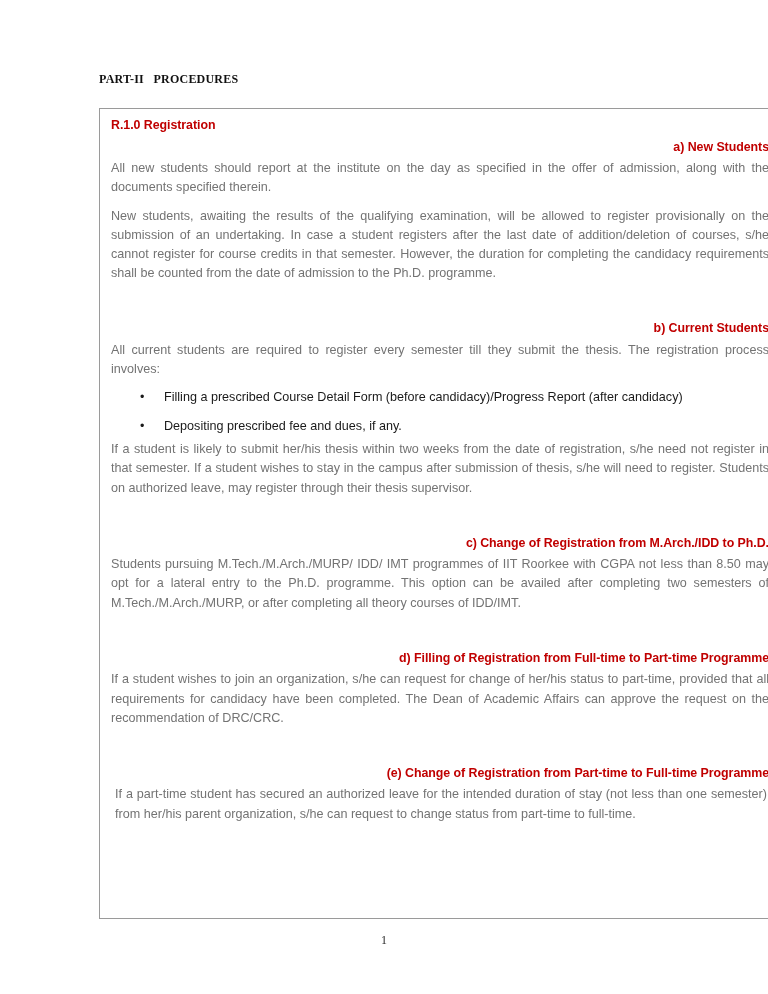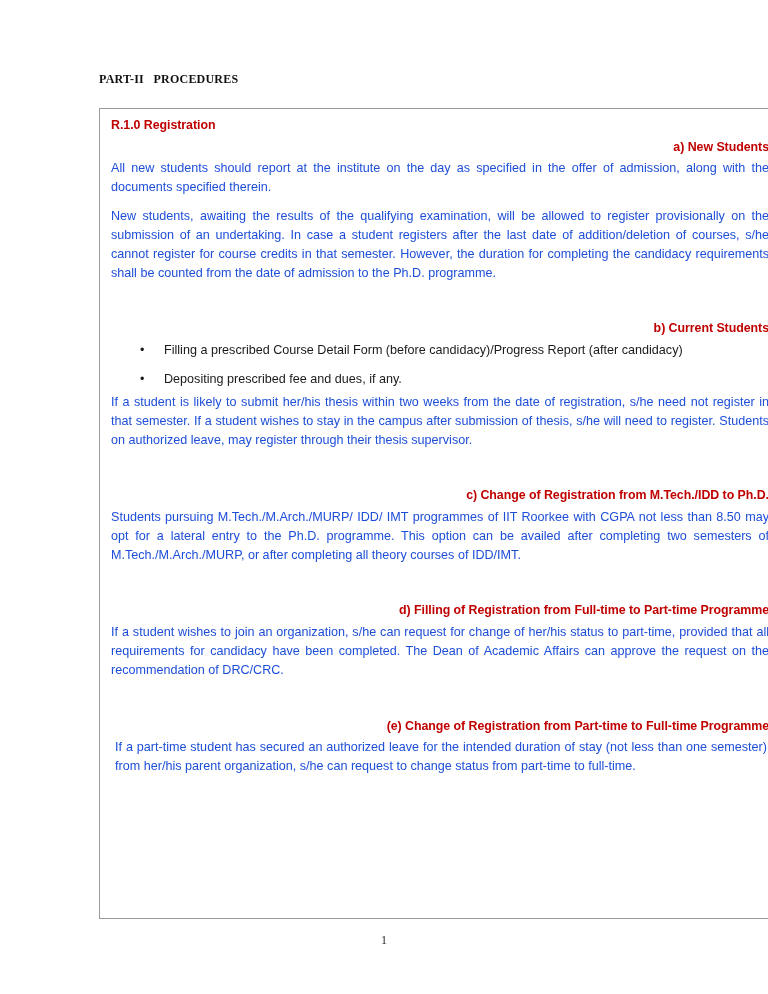--- a/index.html
+++ b/index.html
@@ -57,21 +57,21 @@
   .sec-heading.tight {
     margin-bottom: 5px;
     text-align: right;
   }
   .para {
     font-size: 12.6px;
     line-height: 1.52;
     text-align: justify;
     text-justify: inter-word;
     margin: 0 0 9px 0;
-    color: #1d4ed8;
+    color: #737373;
   }
   .para.last {
     margin-bottom: 0;
   }
   .para.indent {
     margin-left: 4px;
     margin-right: 2px;
   }
   ul.bullets {
     list-style: none;
@@ -122,35 +122,36 @@
     <div class="sec-heading">R.1.0 Registration</div>
 
     <div class="sec-heading tight">a) New Students</div>
 
     <p class="para">All new students should report at the institute on the day as specified in the offer of admission, along with the documents specified therein.</p>
 
     <p class="para">New students, awaiting the results of the qualifying examination, will be allowed to register provisionally on the submission of an undertaking. In case a student registers after the last date of addition/deletion of courses, s/he cannot register for course credits in that semester. However, the duration for completing the candidacy requirements shall be counted from the date of admission to the Ph.D. programme.</p>
 
     <div class="sec-heading gap-before tight">b) Current Students</div>
 
+    <p class="para">All current students are required to register every semester till they submit the thesis. The registration process involves:</p>
 
     <ul class="bullets">
       <li>
         <span class="bullet-dot">•</span>
         <span>Filling a prescribed Course Detail Form (before candidacy)/Progress Report (after candidacy)</span>
       </li>
       <li>
         <span class="bullet-dot">•</span>
         <span>Depositing prescribed fee and dues, if any.</span>
       </li>
     </ul>
 
     <p class="para">If a student is likely to submit her/his thesis within two weeks from the date of registration, s/he need not register in that semester.  If a student wishes to stay in the campus after submission of thesis, s/he will need to register. Students on authorized leave, may register through their thesis supervisor.</p>
 
-    <div class="sec-heading gap-before tight">c) Change of Registration from M.Tech./IDD to Ph.D.</div>
+    <div class="sec-heading gap-before tight">c) Change of Registration from M.Arch./IDD to Ph.D.</div>
 
     <p class="para">Students pursuing M.Tech./M.Arch./MURP/ IDD/ IMT programmes of IIT Roorkee with CGPA not less than 8.50 may opt for a lateral entry to the Ph.D. programme. This option can be availed after completing two semesters of M.Tech./M.Arch./MURP, or after completing all theory courses of IDD/IMT.</p>
 
     <div class="sec-heading gap-before tight">d) Filling of Registration from Full-time to Part-time Programme</div>
 
     <p class="para">If a student wishes to join an organization, s/he can request for change of her/his status to part-time, provided that all requirements for candidacy have been completed. The Dean of Academic Affairs can approve the request on the recommendation of DRC/CRC.</p>
 
     <div class="sec-heading gap-before tight">(e) Change of Registration from Part-time to Full-time Programme</div>
 
     <p class="para indent last">If a part-time student has secured an authorized leave for the intended duration of stay (not less than one semester) from her/his parent organization, s/he can request to change status from part-time to full-time.</p>

